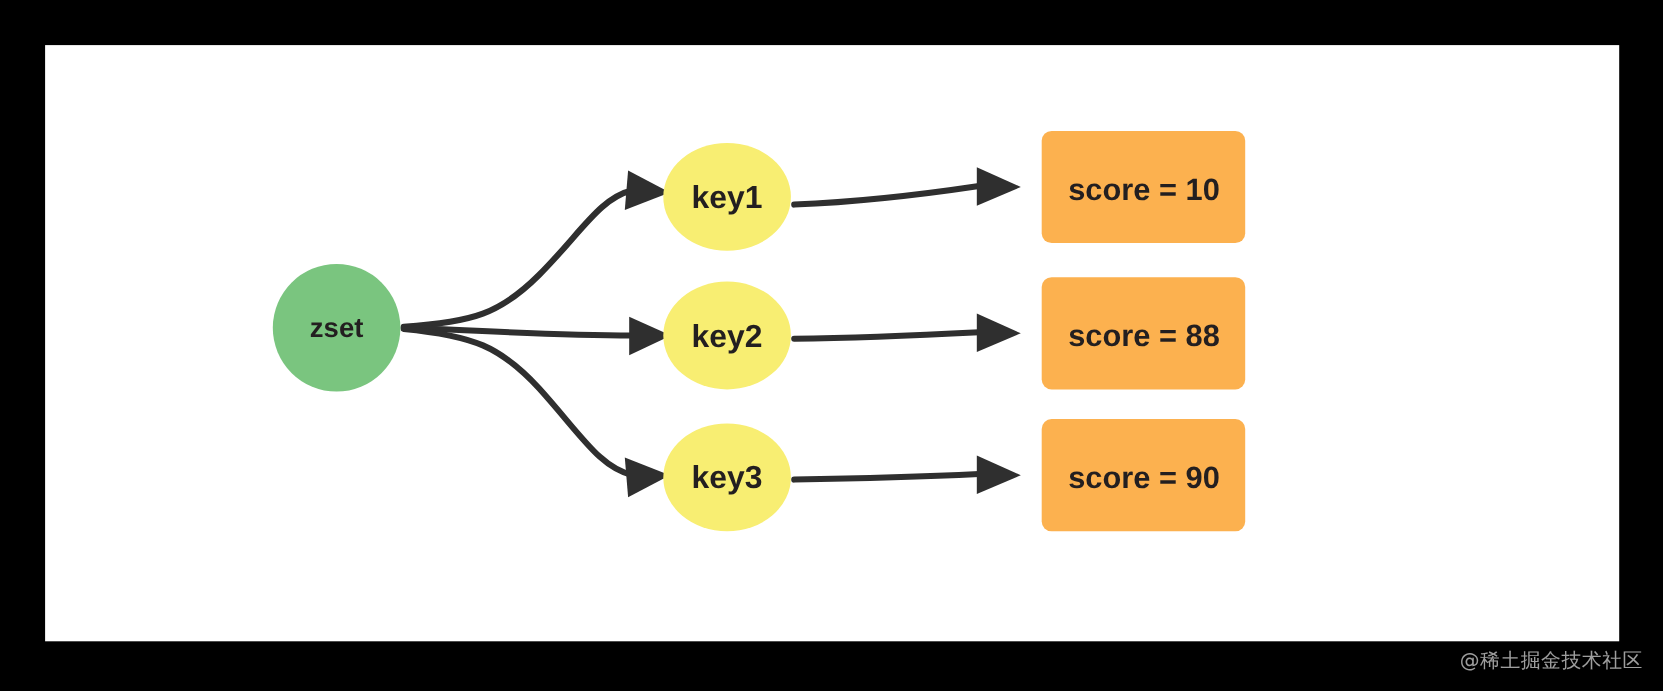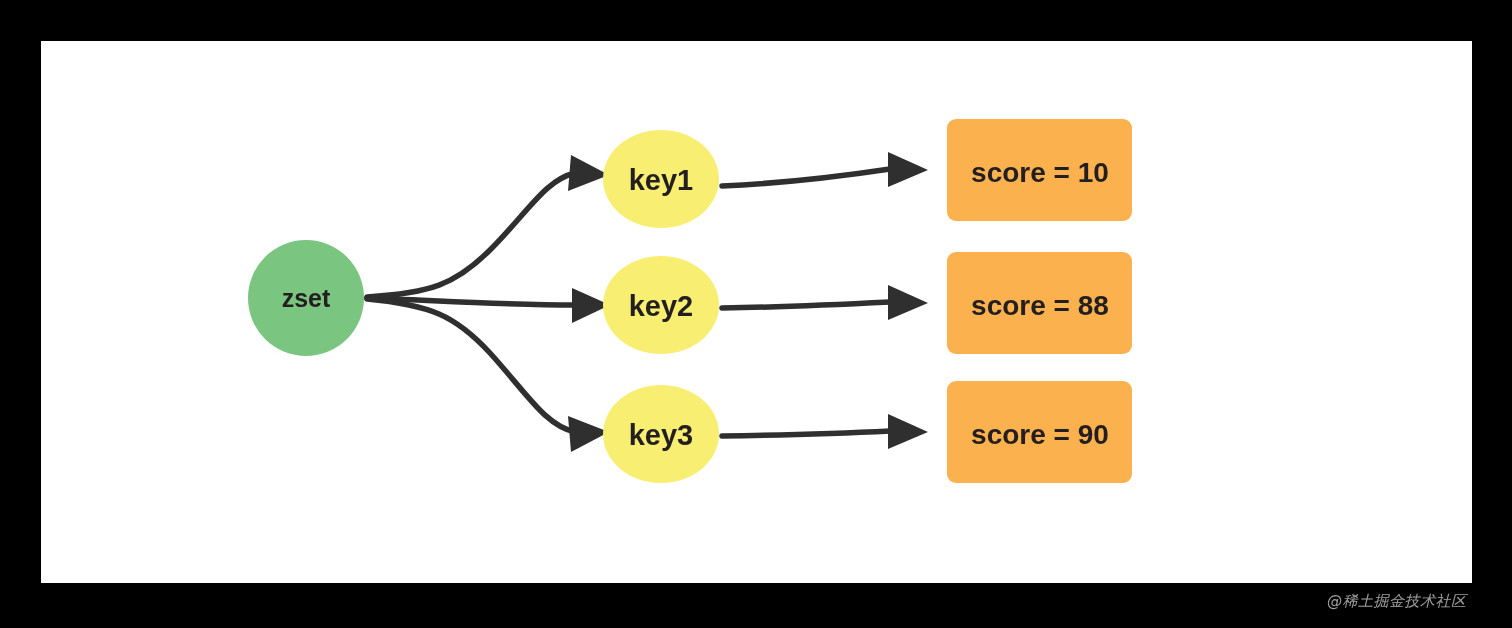--- a/index.html
+++ b/index.html
@@ -58,26 +58,25 @@
     fill: #2f2f2f;
   }
   #watermark {
     position: absolute;
     left: 1327px;
     top: 588px;
     width: 175px;
     height: 26px;
     color: rgba(255, 255, 255, 0.62);
     font-family: "DejaVu Sans", sans-serif;
-    font-size: 15px;
+    font-size: 18px;
     line-height: 26px;
     letter-spacing: 0.5px;
     white-space: nowrap;
     user-select: none;
-    font-style: italic;
   }
 </style>
 </head>
 <body>
 
 <div id="stage">
 
   <div id="canvas"></div>
 
   <svg id="diagram-svg" viewBox="0 0 1512 628" xmlns="http://www.w3.org/2000/svg">

